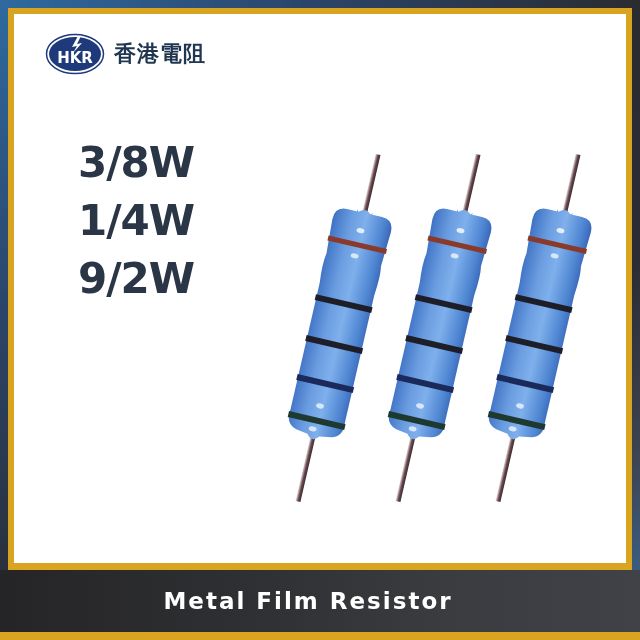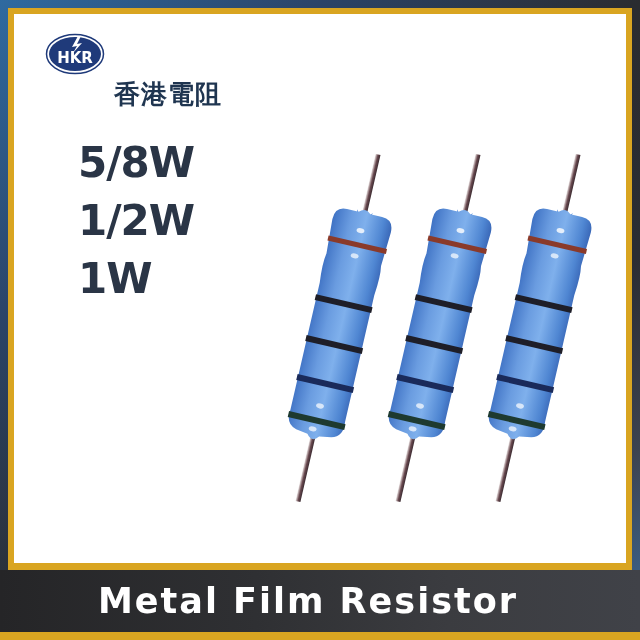--- a/index.html
+++ b/index.html
@@ -7,24 +7,24 @@
     font-family:"DejaVu Sans", sans-serif; }
   .outer { position:absolute; inset:0;
     background: linear-gradient(135deg, #2f6aa0 0%, #2b4468 25%, #2a2c30 50%, #2b2d33 70%, #3d4350 85%, #3a6b9c 100%); }
   .frame { position:absolute; left:8px; top:8px; width:624px; height:562px; background:#d9a521; }
   .card { position:absolute; left:14px; top:14px; width:612px; height:549px; background:#ffffff; }
   .bar-gold { position:absolute; left:0; top:632px; width:640px; height:8px; background:#d9a521; }
   .bar { position:absolute; left:0; top:570px; width:640px; height:62px;
     background: linear-gradient(90deg, #252527 0%, #2f3033 40%, #3b3c40 70%, #404248 100%); }
   .title { position:absolute; left:0; top:570px; width:640px; height:62px; line-height:62px;
     text-align:center; color:#ffffff; font-family:"DejaVu Sans", sans-serif; font-weight:bold;
-    font-size:35px; letter-spacing:2px; padding-right:24px; box-sizing:border-box; }
+    font-size:23px; letter-spacing:2px; padding-right:24px; box-sizing:border-box; }
   .logo { position:absolute; left:45px; top:33px; width:60px; height:42px; }
-  .brand { position:absolute; left:114px; top:39px; font-size:26px; font-weight:bold; color:#1f3550;
-    letter-spacing:1px; font-family:"DejaVu Sans", sans-serif;margin-top:38px; }
+  .brand { position:absolute; left:114px; top:39px; font-size:22px; font-weight:bold; color:#1f3550;
+    letter-spacing:1px; font-family:"DejaVu Sans", sans-serif; }
   .watts { position:absolute; left:78px; top:134px; }
   .watt { font-family:"DejaVu Sans", sans-serif; font-weight:bold; font-size:42px; color:#2a3546;
     height:58px; line-height:58px; letter-spacing:-1px; }
   .res { position:absolute; left:0; top:0; }
 </style>
 </head>
 <body>
 
 <div class="outer"></div>
 <div class="frame"></div>
@@ -32,23 +32,23 @@
 
 <svg class="logo" viewBox="0 0 60 42">
   <ellipse cx="30" cy="21" rx="28.5" ry="19.5" fill="#ffffff" stroke="#1f3a7a" stroke-width="1.5"></ellipse>
   <ellipse cx="30" cy="21" rx="26" ry="17" fill="#1f3a7a"></ellipse>
   <path d="M33 3 L27 14 L32 13 L28 20 L37 10 L32 11 L36 3 Z" fill="#ffffff"></path>
   <text x="30" y="30" text-anchor="middle" font-family="DejaVu Sans, sans-serif" font-weight="bold" font-size="15" fill="#ffffff">HKR</text>
 </svg>
 <div class="brand">香港電阻</div>
 
 <div class="watts">
-  <div class="watt">5/8W</div>
-  <div class="watt">1/2W</div>
-  <div class="watt">1W</div>
+  <div class="watt">3/8W</div>
+  <div class="watt">1/4W</div>
+  <div class="watt">9/2W</div>
 </div>
 
 <svg class="res" width="640" height="640" viewBox="0 0 640 640">
   <defs>
     <linearGradient id="bodyg" x1="0" y1="0" x2="1" y2="0">
       <stop offset="0" stop-color="#3f72c4"></stop>
       <stop offset="0.3" stop-color="#6a9ce0"></stop>
       <stop offset="0.55" stop-color="#7fb0ec"></stop>
       <stop offset="0.85" stop-color="#4f86d2"></stop>
       <stop offset="1" stop-color="#3a68b8"></stop>

